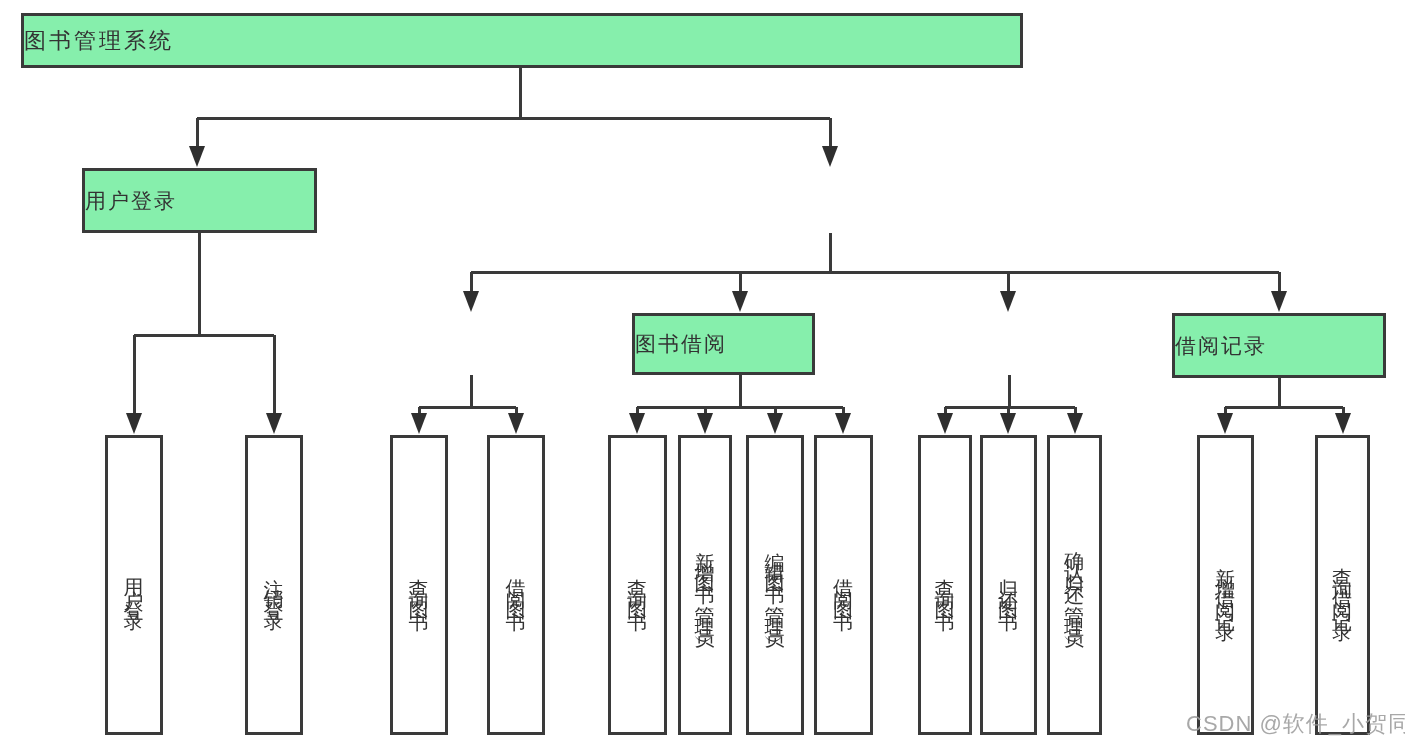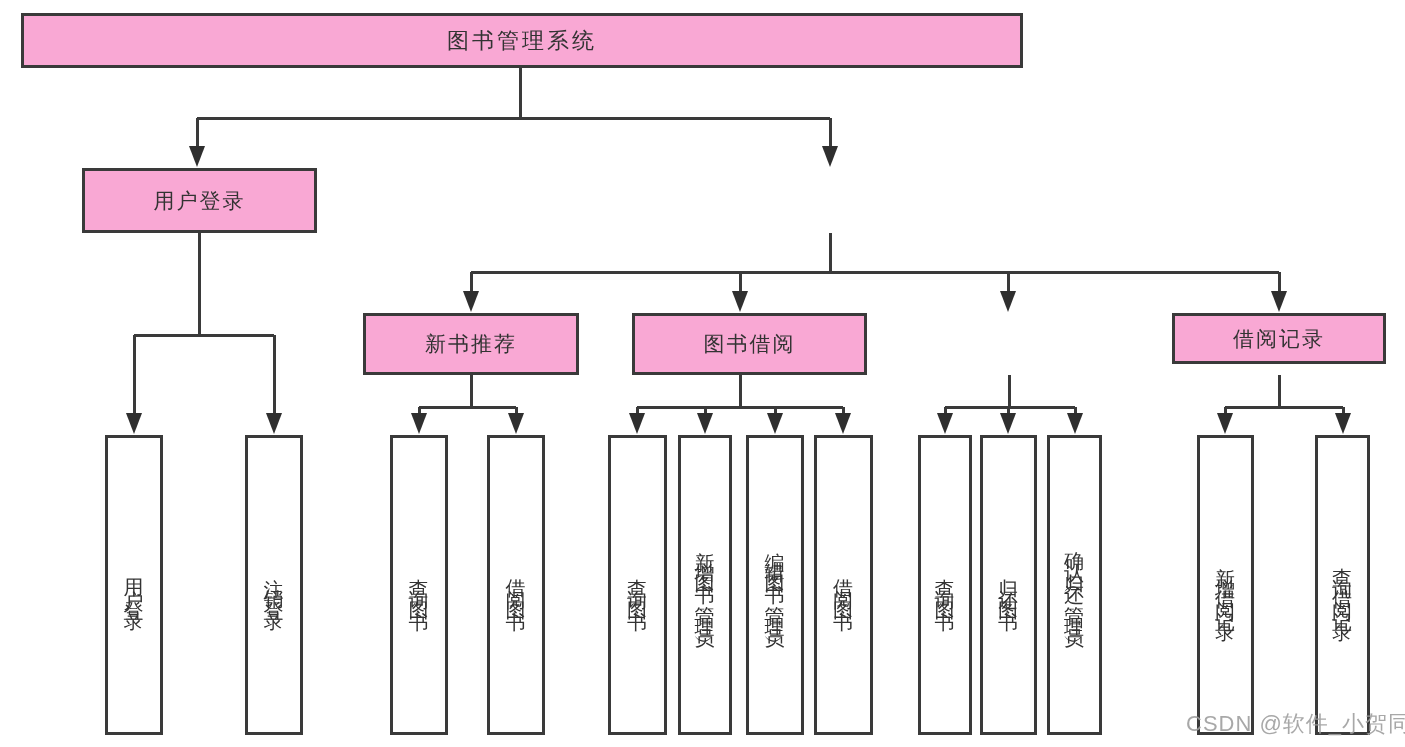--- a/index.html
+++ b/index.html
@@ -19,22 +19,22 @@
   .hline{position:absolute;height:3px;background:var(--line);z-index:1;}
   .arrow{
     position:absolute;width:0;height:0;z-index:1;
     border-left:8px solid transparent;
     border-right:8px solid transparent;
     border-top:21px solid #2f2f2f;
   }
   
   .node{
     position:absolute;box-sizing:border-box;z-index:2;
-    border:3px solid var(--line);background:#f9a8d4;
-    display:flex;align-items:center;justify-content:center;
+    border:3px solid var(--line);background:#86efac;
+    display:flex;align-items:center;
     font-size:21px;letter-spacing:2px;color:var(--text);
     white-space:nowrap;
   }
   .node.root{font-size:22px;letter-spacing:3px;}
   .leaf{
     position:absolute;box-sizing:border-box;z-index:2;
     top:435px;height:300px;
     border:3px solid var(--line);background:#ffffff;
     display:flex;align-items:center;justify-content:center;
   }
@@ -111,27 +111,24 @@
     </div>
 
   <div class="node root" style="left:21px;top:13px;width:1002px;height:55px;">
     <span>图书管理系统</span>
   </div>
 
   <div class="node" style="left:82px;top:168px;width:235px;height:65px;">
     <span>用户登录</span>
   </div>
 
-  <div class="node" style="left:363px;top:313px;width:216px;height:62px;">
-    <span>新书推荐</span>
-  </div>
-  <div class="node" style="left:632px;top:313px;width:235px;height:62px;">
+  <div class="node" style="left:632px;top:313px;width:183px;height:62px;">
     <span>图书借阅</span>
   </div>
-  <div class="node" style="left:1172px;top:313px;width:214px;height:51px;">
+  <div class="node" style="left:1172px;top:313px;width:214px;height:65px;">
     <span>借阅记录</span>
   </div>
 
   <div class="leaf" style="left:105px;width:58px;">
     <span>用户登录</span>
   </div>
   <div class="leaf" style="left:245px;width:58px;">
     <span>注销登录</span>
   </div>
 

